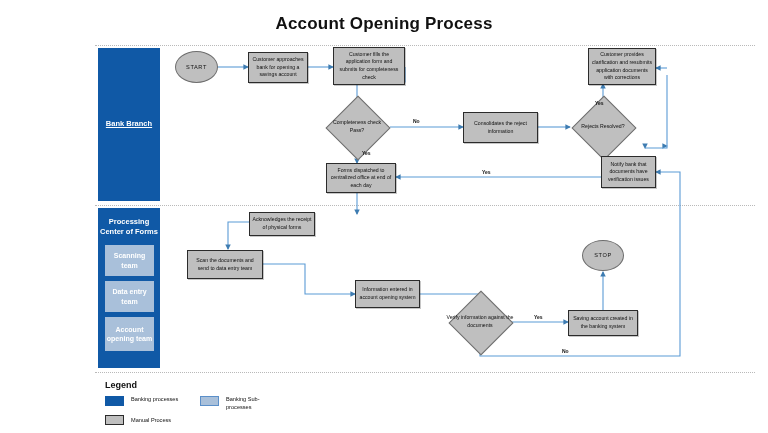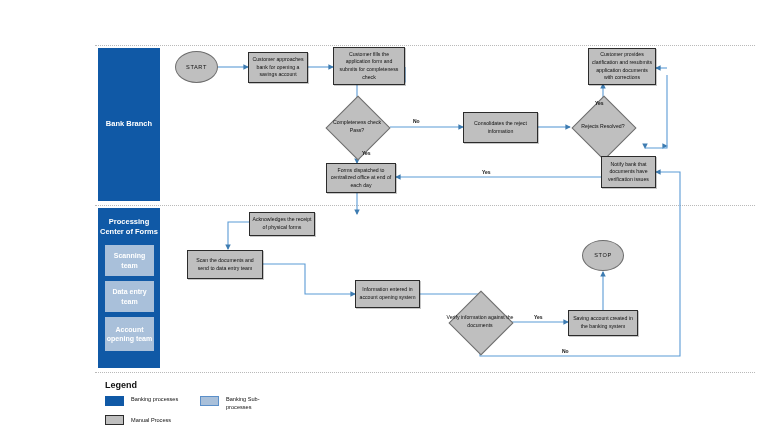--- a/index.html
+++ b/index.html
@@ -137,26 +137,27 @@
     width:58px;
   }
 
   svg.wires{position:absolute;left:0;top:0;width:768px;height:433px;pointer-events:none;}
 </style>
 </head>
 <body>
 
 <div id="canvas">
 
+  <div class="title">Account Opening Process</div>
 
   <div class="hrule" style="left:95px;top:45px;width:660px;"></div>
   <div class="hrule" style="left:95px;top:205px;width:660px;"></div>
   <div class="hrule" style="left:95px;top:372px;width:660px;"></div>
 
-  <div class="lane-band" style="left:98px;top:48px;width:62px;height:153px;">
+  <div class="lane-band" style="left:98px;top:48px;width:62px;height:153px;text-decoration:underline;">
     <span>Bank Branch</span>
   </div>
 
   <div class="lane-band top-label" style="left:98px;top:208px;width:62px;height:160px;">
     <span>Processing Center of Forms</span>
   </div>
 
   <div class="sublane" style="left:104px;top:244px;width:51px;height:33px;">
     <span>Scanning team</span>
   </div>

